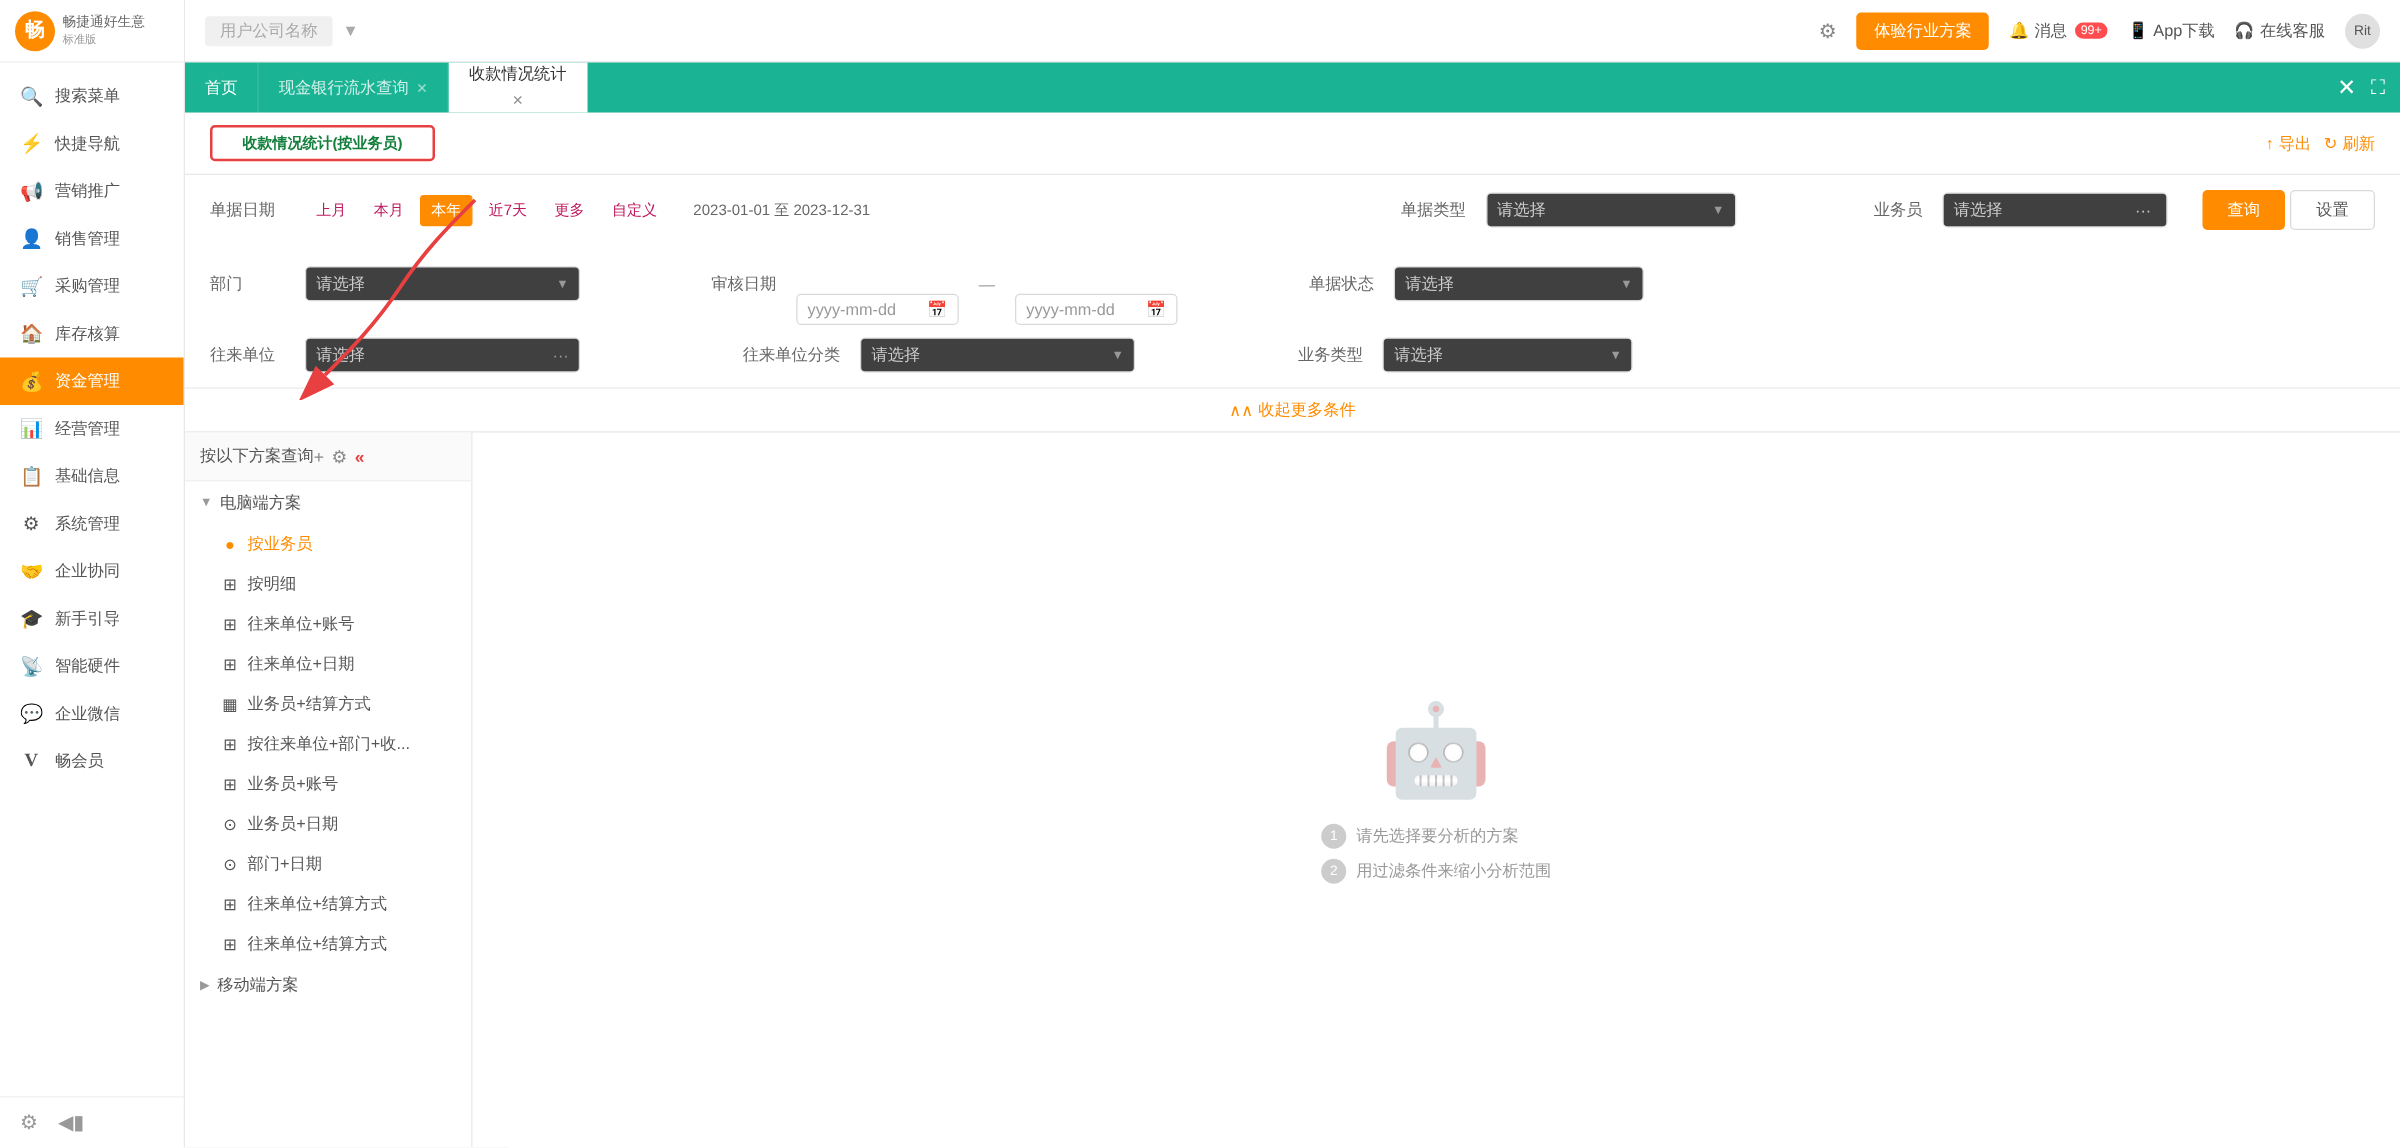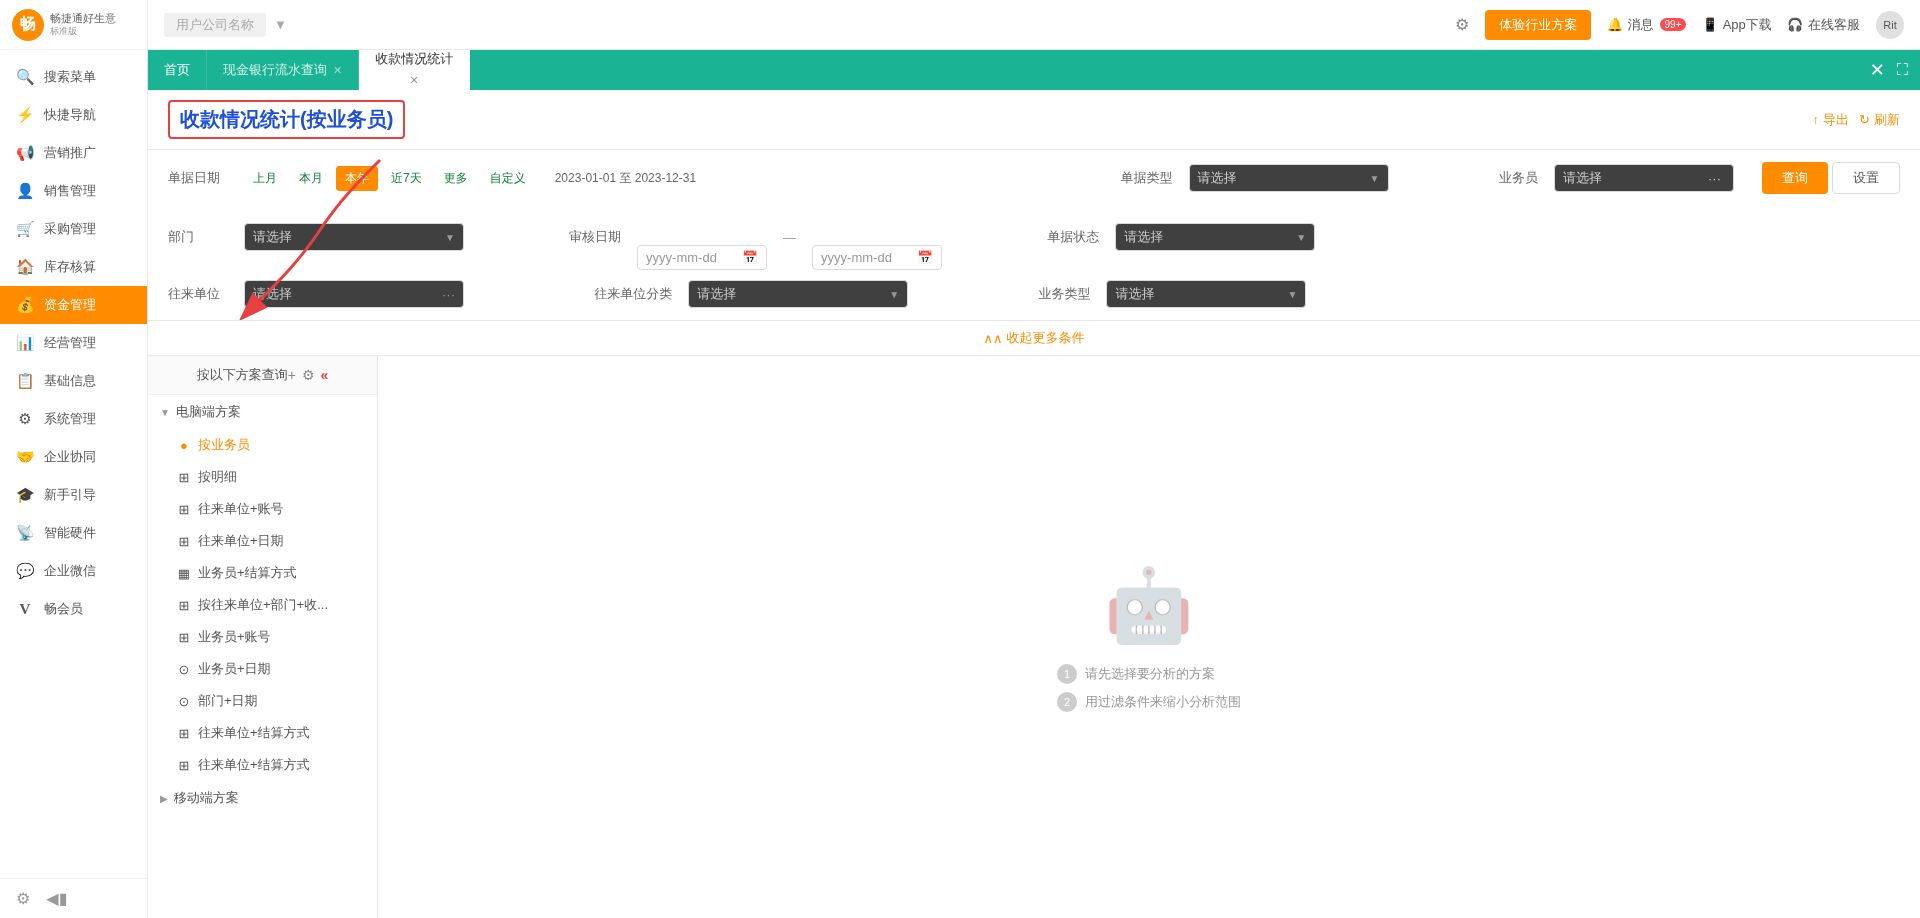--- a/index.html
+++ b/index.html
@@ -86,43 +86,43 @@
 
     
     .page-content { flex: 1; overflow: hidden; display: flex; flex-direction: column; background: #f5f5f5; }
 
     
     .page-header {
       background: #fff; padding: 10px 20px; border-bottom: 1px solid #e8e8e8;
       display: flex; align-items: center; justify-content: space-between;
     }
     .page-title-box {
-      border: 2px solid #e84040; border-radius: 4px; padding: 4px 10px;
-      font-size: 20px; font-weight: bold; color: #1d4ed8;
+      border: 2px solid #e84040; border-radius: 4px; padding: 4px 24px;
+      font-size: 12px; font-weight: bold; color: #15803d;
     }
     .page-actions { display: flex; gap: 10px; align-items: center; }
     .action-btn {
       display: flex; align-items: center; gap: 4px; cursor: pointer;
       color: #ff8c00; font-size: 13px;
     }
 
     
     .filter-panel {
       background: #fff; margin: 0; padding: 12px 20px;
       border-bottom: 1px solid #e8e8e8;
     }
     .filter-row {
       display: flex; align-items: center; gap: 16px; margin-bottom: 10px; flex-wrap: wrap;
     }
     .filter-row:last-child { margin-bottom: 0; }
     .filter-label { color: #666; font-size: 13px; min-width: 60px; }
     .date-tabs { display: flex; gap: 4px; align-items: center; }
     .date-tab {
       padding: 3px 8px; border-radius: 3px; cursor: pointer;
-      font-size: 12px; color: #15803d; border: 1px solid transparent;
+      font-size: 12px; color: #be185d; border: 1px solid transparent;
     }
     .date-tab.active { background: #ff8c00; color: #fff; border-color: #ff8c00; }
     .date-range { font-size: 12px; color: #666; margin-left: 4px; }
     .filter-select {
       display: flex; align-items: center; gap: 4px; border: 1px solid #d9d9d9;
       border-radius: 4px; padding: 4px 8px; cursor: pointer; min-width: 120px;
       background: #404040; color: #333; font-size: 13px;
     }
     .filter-select-wide { min-width: 200px; }
     .filter-input {
@@ -135,21 +135,21 @@
 
     
     .content-area {
       flex: 1; display: flex; overflow: hidden;
     }
     .scheme-panel {
       width: 230px; background: #fff; border-right: 1px solid #e8e8e8;
       display: flex; flex-direction: column; overflow-y: auto;
     }
     .scheme-panel-header {
-      padding: 10px 12px; display: flex; align-items: center; justify-content: center;
+      padding: 10px 12px; display: flex; align-items: center; justify-content: flex-start;
       border-bottom: 1px solid #f0f0f0; background: #fafafa;
     }
     .scheme-panel-title { font-size: 13px; color: #555; }
     .scheme-panel-actions { display: flex; gap: 6px; align-items: center; }
     .scheme-action-btn { cursor: pointer; color: #888; font-size: 14px; }
     .scheme-section { padding: 0; }
     .scheme-group-header {
       display: flex; align-items: center; gap: 6px; padding: 8px 12px;
       cursor: pointer; color: #555; font-size: 13px; font-weight: 500;
     }

